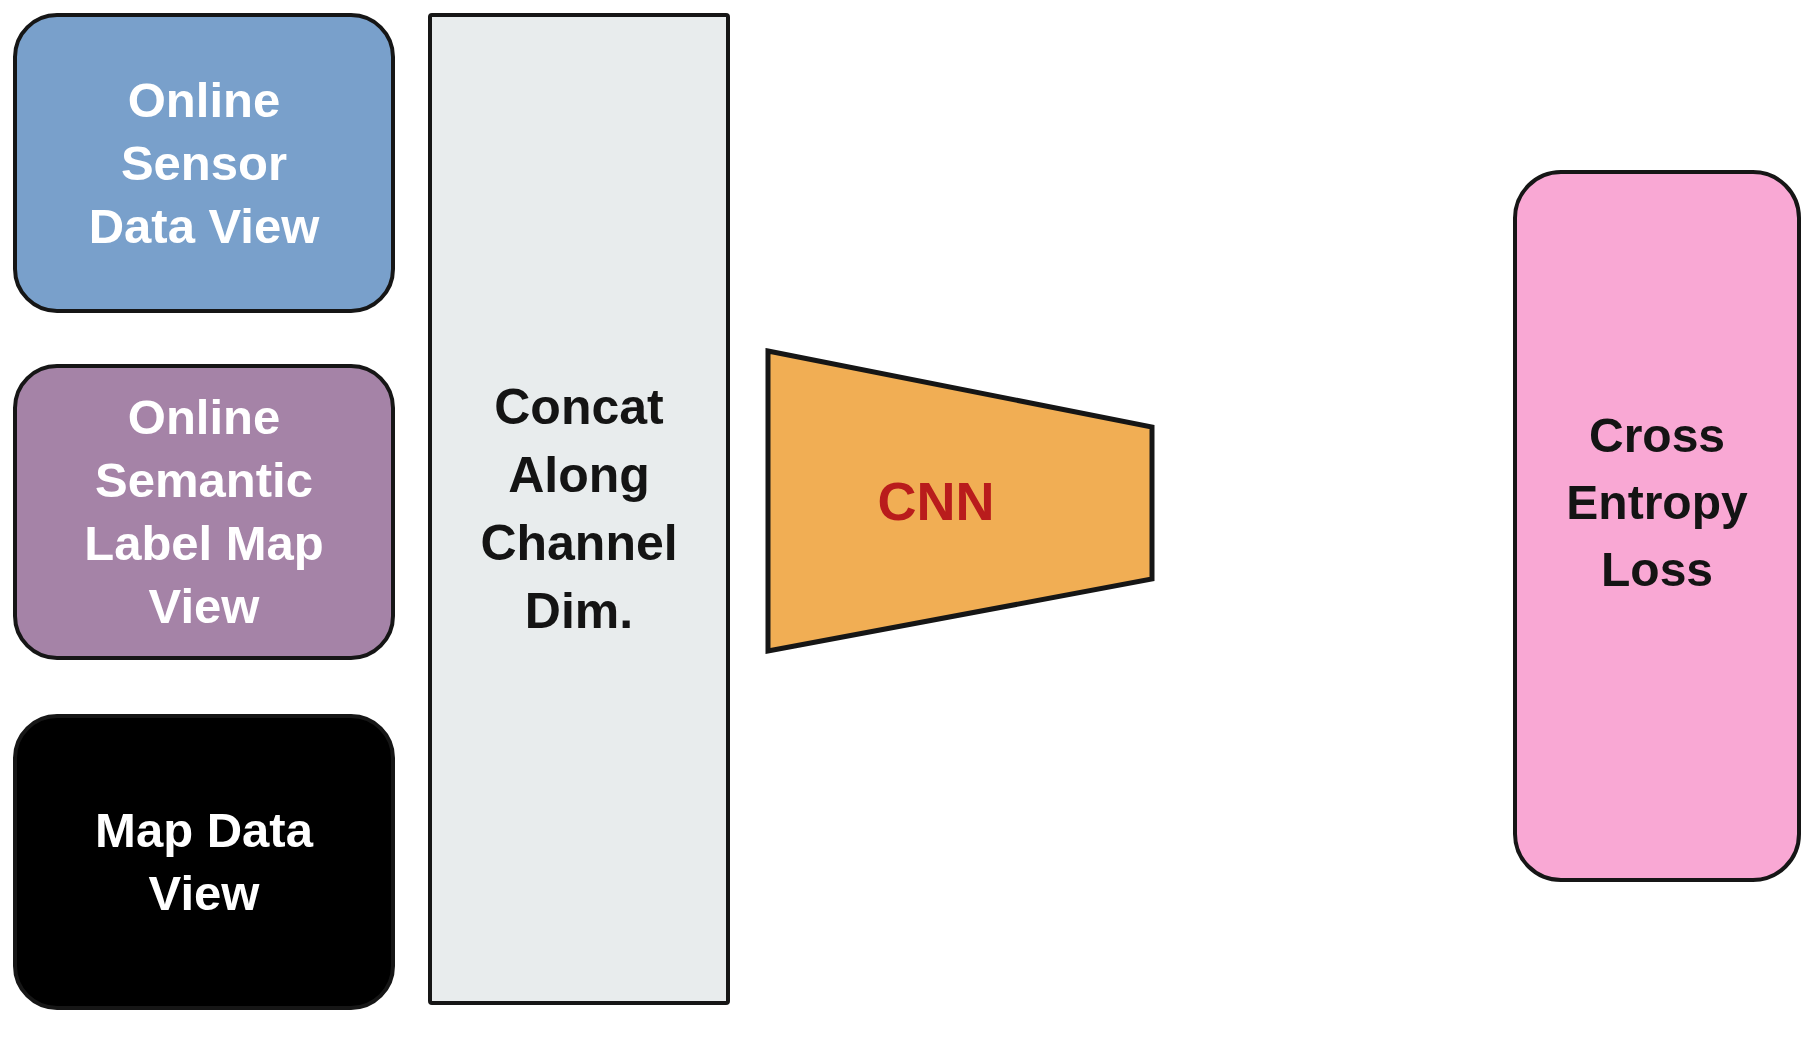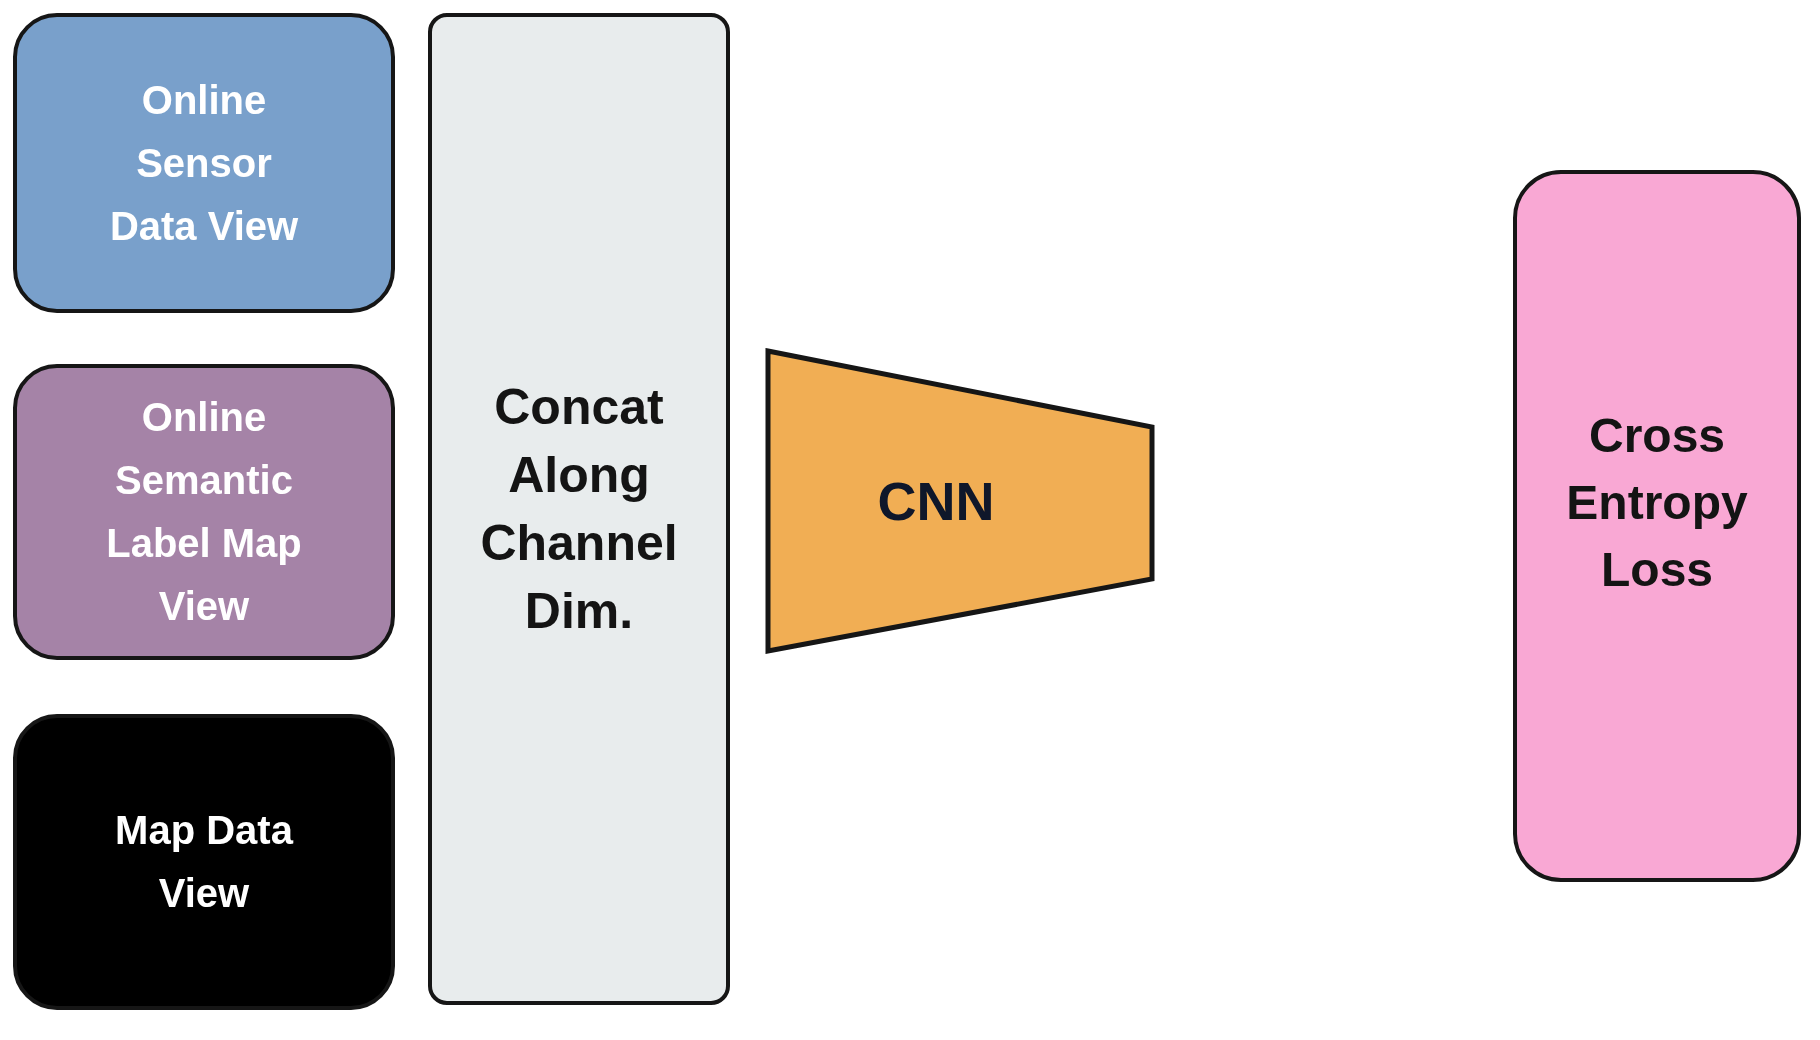--- a/index.html
+++ b/index.html
@@ -24,41 +24,41 @@
     justify-content: center;
     text-align: center;
   }
   .node .label {
     white-space: pre-line;
     font-weight: 700;
     line-height: 1.36;
   }
   
   .input-box { left: 13px; width: 382px; border-radius: 44px; color: #ffffff; }
-  .input-box .label { font-size: 40px; line-height: 63px; }
+  .input-box .label { font-size: 49px; line-height: 63px; }
   .box-sensor   { top: 13px;  height: 300px; background: #79A0CB; }
   .box-semantic { top: 364px; height: 296px; background: #A583A7; }
   .box-map      { top: 714px; height: 296px; background: #888A84; }
   
   .box-concat {
     left: 428px; top: 13px; width: 302px; height: 992px;
-    border-radius: 19px; background: #E8ECED; color: #141414;
+    border-radius: 4px; background: #E8ECED; color: #141414;
   }
   .box-concat .label { font-size: 50px; line-height: 68px; }
   
   .cnn-wrap {
     position: absolute;
     left: 765px; top: 348px; width: 390px; height: 306px;
   }
   .cnn-wrap svg { position: absolute; left: 0; top: 0; display: block; }
   .cnn-label {
     position: absolute;
     left: 0; top: 0; width: 100%; height: 100%;
     display: flex; align-items: center; justify-content: center;
-    font-weight: 700; font-size: 54px; color: #0f172a;
+    font-weight: 700; font-size: 54px; color: #b91c1c;
     transform: translateX(-24px);
   }
   
   .tall-orange { top: 170px; height: 712px; border-radius: 48px; background: #F1AE54; color: #141414; }
   .tall-orange .label { font-size: 48px; line-height: 67px; transform: translateY(-24px); }
   .box-fc   { left: 1199px; width: 267px; }
   .box-loss { left: 1513px; width: 288px; }
 </style>
 </head>
 <body>

